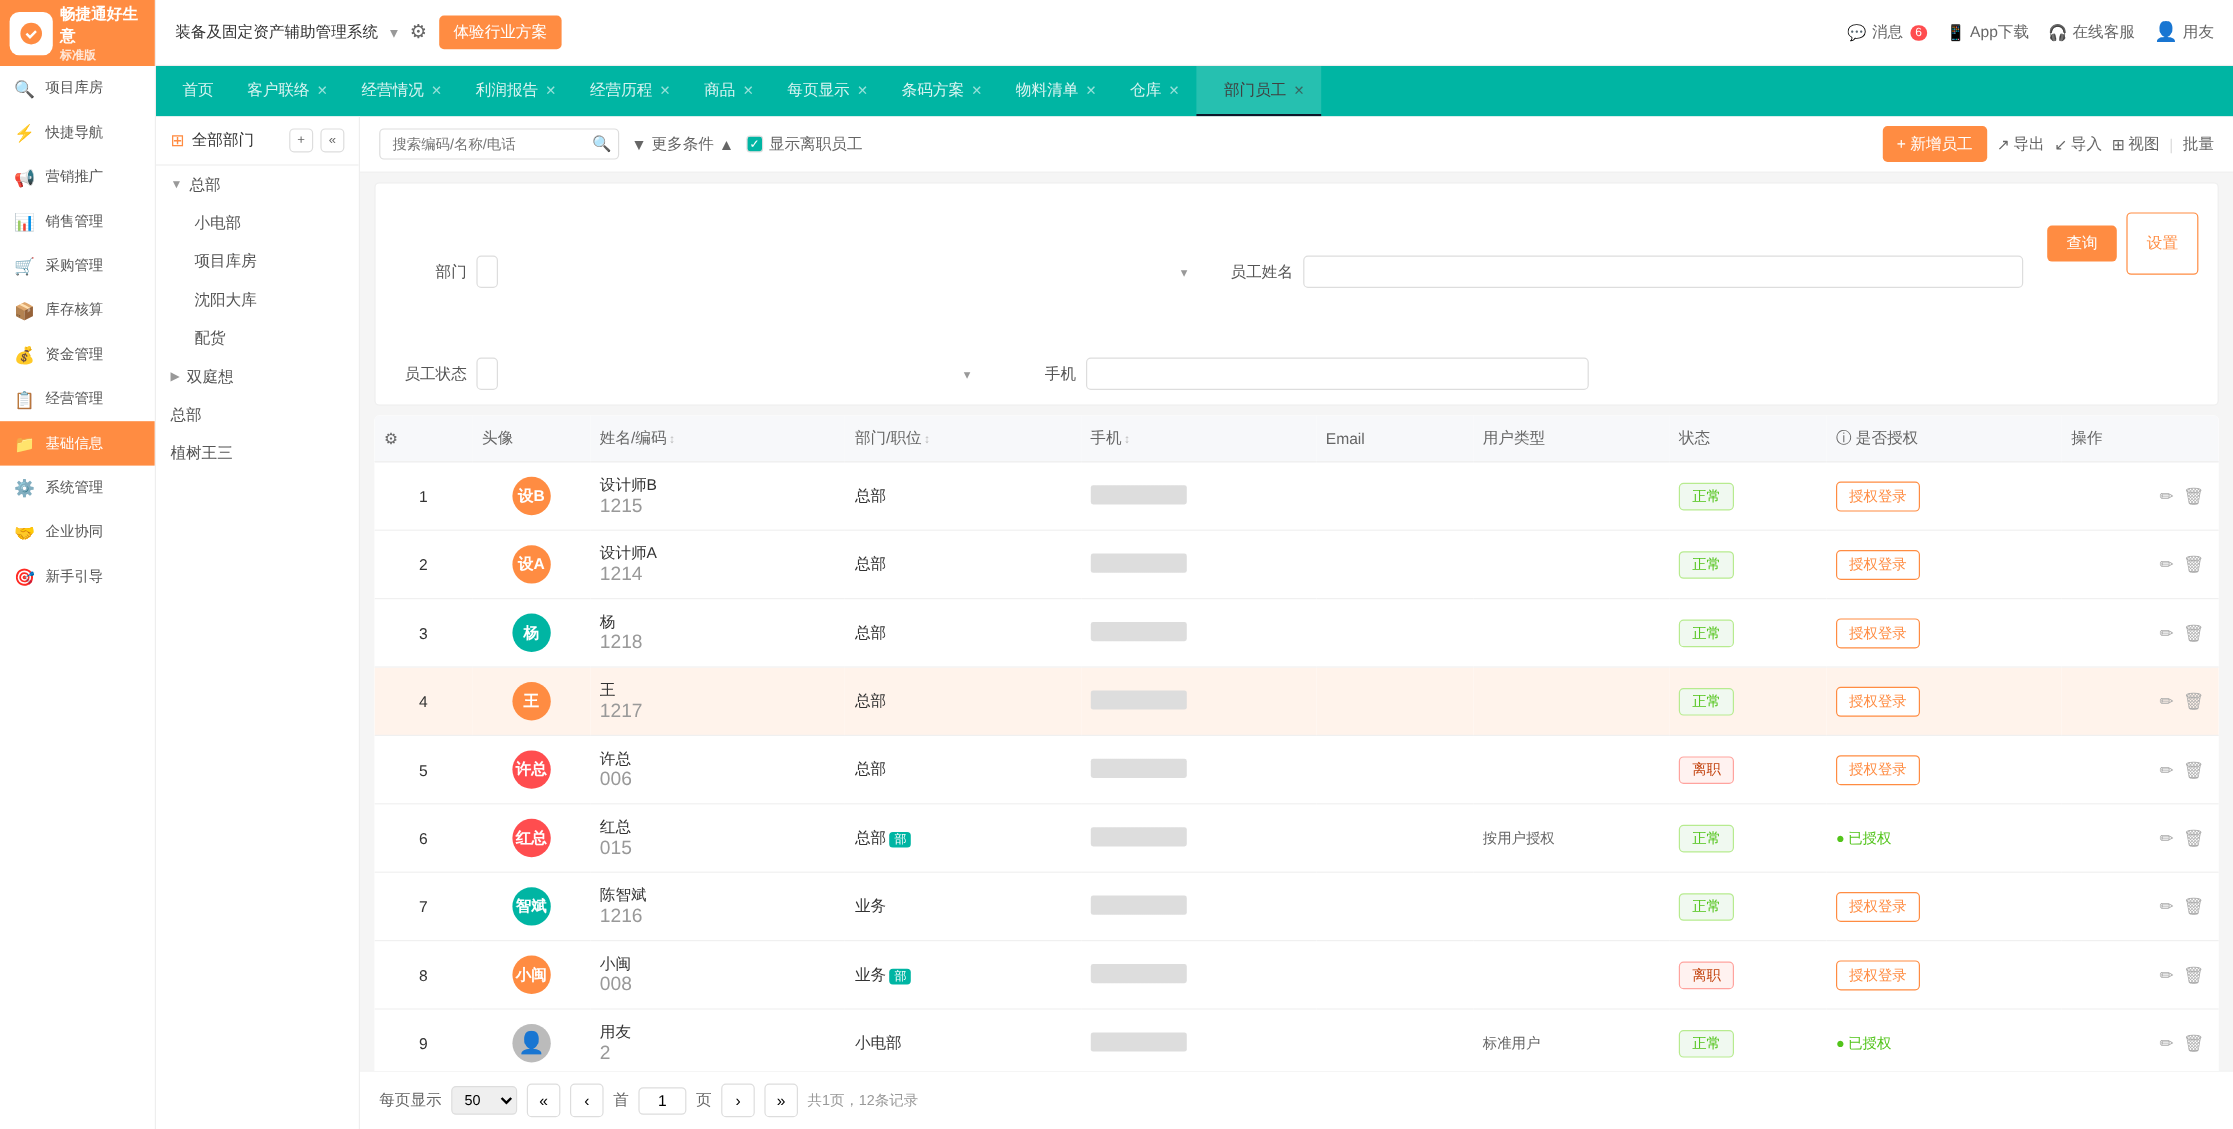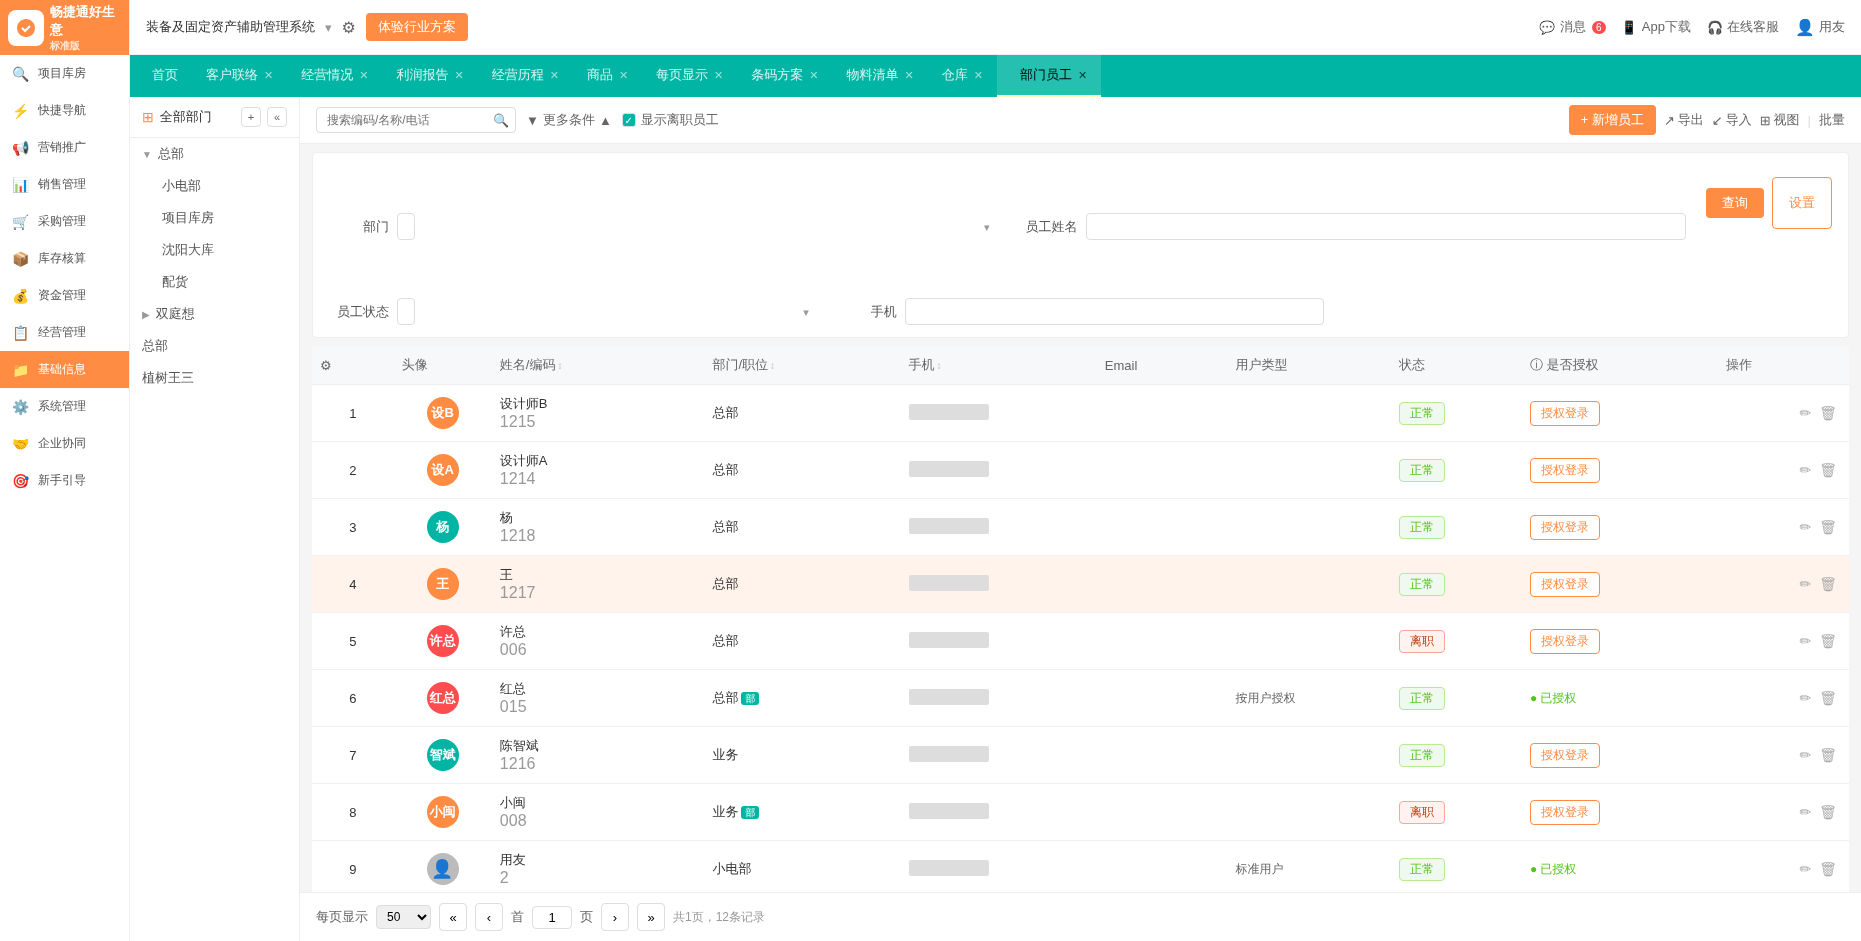--- a/index.html
+++ b/index.html
@@ -22,21 +22,21 @@
     
     .top-header { background: white; height: 55px; display: flex; align-items: center; padding: 0 16px; border-bottom: 1px solid #eee; gap: 10px; }
     .header-right { margin-left: auto; display: flex; align-items: center; gap: 16px; color: #666; font-size: 12px; }
     .header-btn { display: flex; align-items: center; gap: 4px; cursor: pointer; }
     .badge { background: #ff4d4f; color: white; border-radius: 10px; font-size: 10px; padding: 1px 4px; margin-left: 2px; }
     .trial-btn { background: #ff8c42; color: white; border: none; border-radius: 4px; padding: 5px 12px; cursor: pointer; font-size: 13px; }
 
     
     .nav-tabs { background: #00b5a3; display: flex; align-items: center; height: 42px; padding: 0 8px; overflow-x: auto; }
     .nav-tab { color: rgba(255,255,255,0.85); padding: 0 14px; height: 42px; display: flex; align-items: center; gap: 4px; cursor: pointer; font-size: 13px; white-space: nowrap; border-bottom: 2px solid transparent; }
-    .nav-tab.active { color: #000000; background: rgba(255,255,255,0.15); border-bottom: 2px solid #fef9c3; padding-left: 23px; }
+    .nav-tab.active { color: #404040; background: rgba(255,255,255,0.15); border-bottom: 2px solid #0f172a; padding-left: 23px; }
     .nav-tab .close { opacity: 0.7; margin-left: 2px; font-size: 11px; }
 
     
     .content { flex: 1; display: flex; overflow: hidden; background: #f5f5f5; }
 
     
     .dept-tree { width: 170px; background: white; border-right: 1px solid #eee; overflow-y: auto; flex-shrink: 0; }
     .dept-tree-header { padding: 10px 12px; display: flex; align-items: center; gap: 6px; border-bottom: 1px solid #eee; }
     .dept-tree-actions { margin-left: auto; display: flex; gap: 6px; }
     .dept-icon-btn { width: 20px; height: 20px; border-radius: 4px; border: 1px solid #ddd; display: flex; align-items: center; justify-content: center; cursor: pointer; font-size: 11px; color: #666; background: white; }

